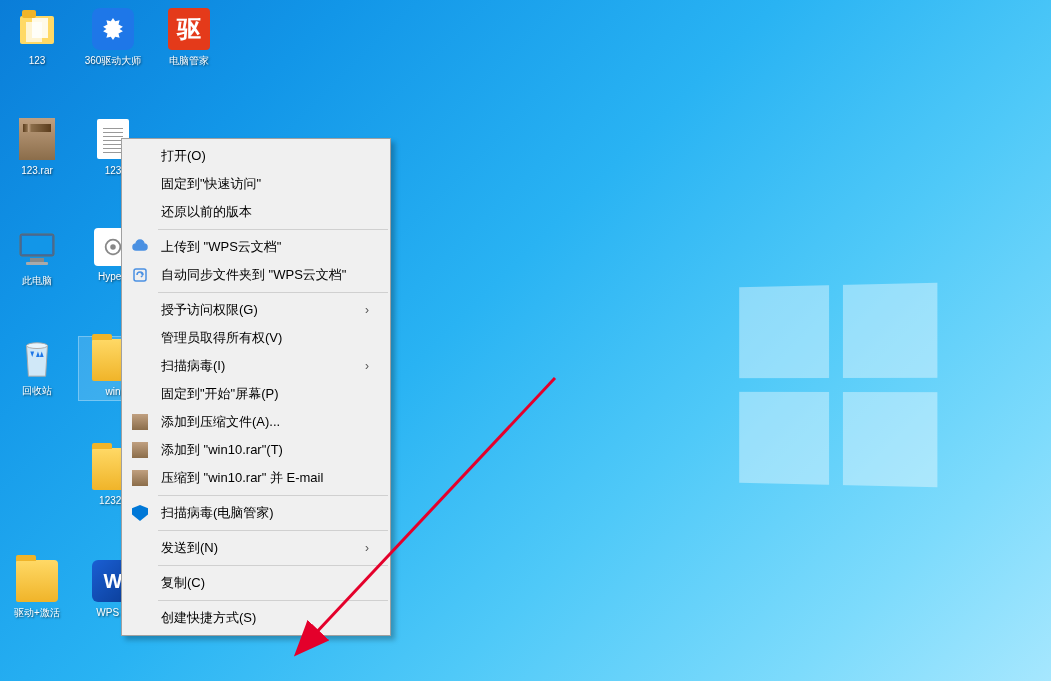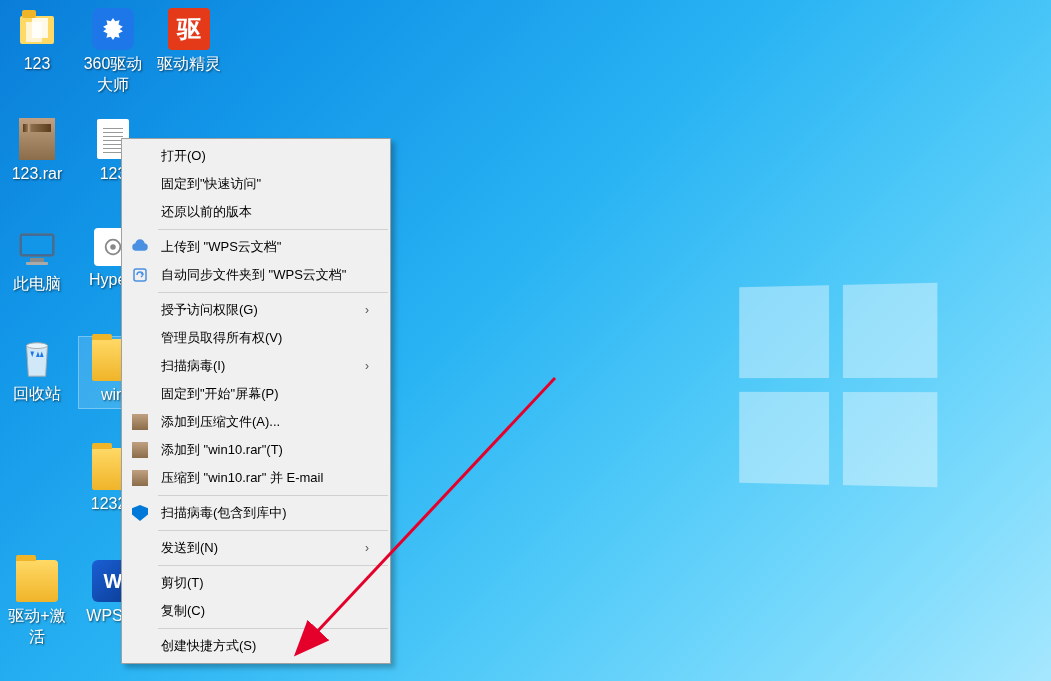--- a/index.html
+++ b/index.html
@@ -43,21 +43,21 @@
     .icon-image {
       width: 42px;
       height: 42px;
       margin-bottom: 4px;
       display: flex;
       align-items: center;
       justify-content: center;
     }
     .icon-label {
       color: white;
-      font-size: 16px;
+      font-size: 10px;
       text-align: center;
       text-shadow: 1px 1px 2px rgba(0,0,0,0.6);
       line-height: 1.3;
       word-break: break-all;
     }
     .folder-icon {
       background: linear-gradient(180deg, #ffd966 0%, #f0b429 100%);
       border-radius: 2px 4px 4px 2px;
       position: relative;
     }
@@ -234,21 +234,21 @@
 
   <div class="desktop-icon" style="left:78px; top:8px">
     <div class="icon-image blue-app-icon">
       <div class="gear-shape"></div>
     </div>
     <div class="icon-label">360驱动大师</div>
   </div>
 
   <div class="desktop-icon" style="left:154px; top:8px">
     <div class="icon-image red-驱-icon">驱</div>
-    <div class="icon-label">驱动精灵</div>
+    <div class="icon-label">电脑管家</div>
   </div>
 
   <div class="desktop-icon" style="left:2px; top:118px">
     <div class="icon-image">
         <div class="rar-icon"></div>
       </div>
     <div class="icon-label">123.rar</div>
   </div>
 
   <div class="desktop-icon" style="left:78px; top:118px">
@@ -371,31 +371,28 @@
       <span class="menu-icon">
           <div class="rar-small"></div>
         </span>
       <span>压缩到 "win10.rar" 并 E-mail</span>
     </div>
     <div class="menu-separator"></div>
     <div class="menu-item">
       <span class="menu-icon">
           <div class="shield-small"></div>
         </span>
-      <span>扫描病毒(包含到库中)</span>
+      <span>扫描病毒(电脑管家)</span>
     </div>
     <div class="menu-separator"></div>
     <div class="menu-item">
       <span>发送到(N)</span>
       <span class="submenu-arrow">›</span>
     </div>
     <div class="menu-separator"></div>
-    <div class="menu-item">
-        <span>剪切(T)</span>
-      </div>
     <div class="menu-item">
         <span>复制(C)</span>
       </div>
     <div class="menu-separator"></div>
     <div class="menu-item">
         <span>创建快捷方式(S)</span>
       </div>
 
   </div>
 

